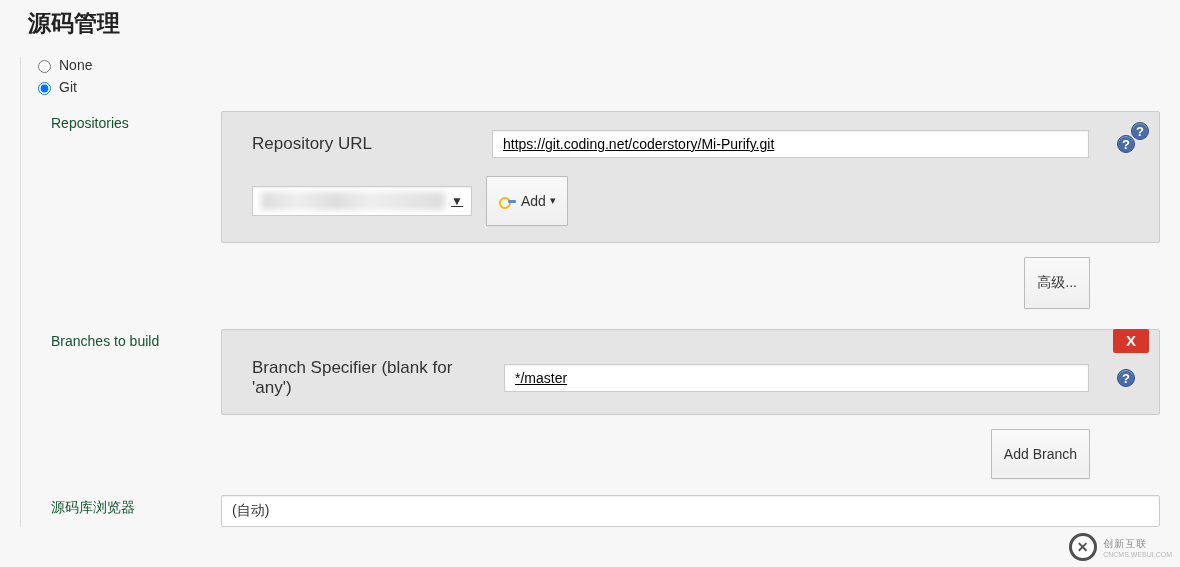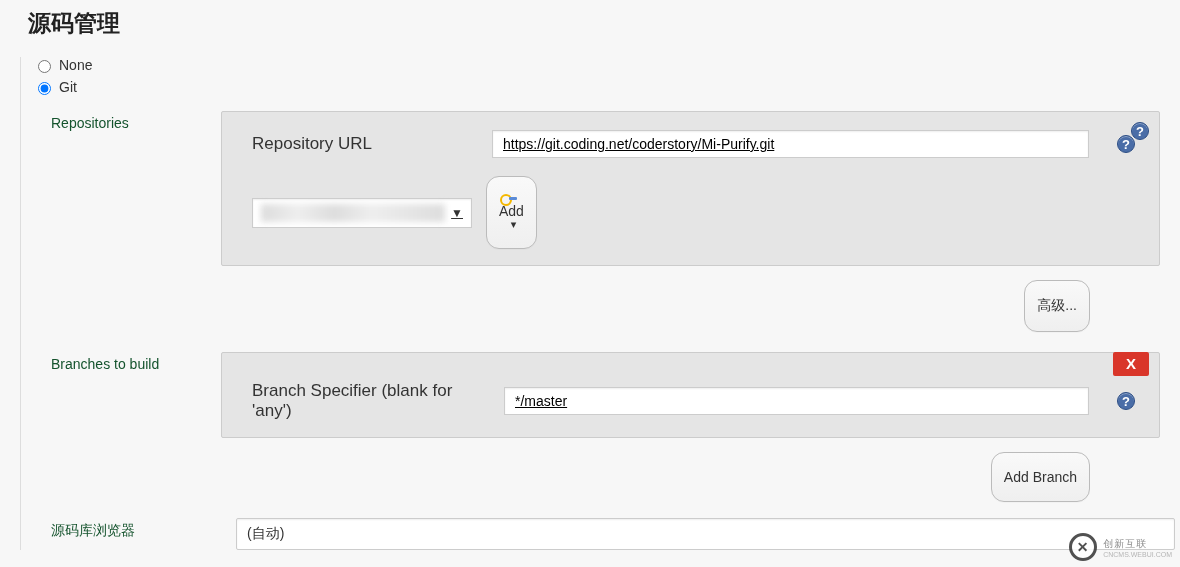--- a/index.html
+++ b/index.html
@@ -45,25 +45,24 @@
     width: 100%;
     box-shadow: inset 0 1px 2px rgba(0,0,0,0.07);
     text-decoration: underline;
   }
   .select-in-wrap { display:flex; align-items:center; width: 220px; min-width:220px; padding: 2px 8px; height:30px; position:relative; background:#fff; }
   .select-blur { filter: blur(3px); flex:1; height:18px; background: linear-gradient(90deg,#dcdcdc 0%, #eee 20%, #ddd 40%, #eee 60%, #ddd 100%);}
   .select-caret { font-size: 12px; margin-left: 6px; }
   .btn {
     display: inline-flex; align-items: center;
     background: linear-gradient(#f9f9f9,#efefef);
-    border: 1px solid #bbb; border-radius: 13px;
+    border: 1px solid #bbb; border-radius: 1px;
     padding: 16px 12px; font-size: 14px; color: #333;
     cursor: pointer; white-space: nowrap;
     box-shadow: 0 1px 0 rgba(0,0,0,0.02);
-    flex-direction: column;
   }
   .btn-row-right { display:flex; justify-content:flex-end; margin-top: 14px; padding-right: 70px; align-items: center; }
   .btn-row-right .btn { margin-left: 10px; }
   .help-icon {
     width: 18px; height: 18px; border-radius: 50%;
     background: #4a6da7; color: #fff; font-weight: 700;
     font-size: 13px; line-height:18px; text-align:center;
     border: 1px solid #2d4e85; box-shadow: inset 0 1px 0 rgba(255,255,255,0.4);
     display:inline-block; cursor:pointer;
   }
@@ -85,21 +84,21 @@
     border:2px solid #f5b800; border-radius:50%;
   }
   .key-icon::after{
     content:""; position:absolute; left:9px; top:4px; width:8px; height:3px;
     background:#5b8bd6; border-radius:1px;
   }
   .addbtn-caret { margin-left:4px; font-size:11px; display:inline-block; transform: translateY(-1px);}
   .auto-select {
     border: 1px solid #ccc; background: #fff; border-radius: 2px;
     padding: 6px 10px; width: 100%; box-shadow: inset 0 1px 2px rgba(0,0,0,0.07);
-    display:flex; align-items:center; justify-content:space-between;margin-left:15px;
+    display:flex; align-items:center; justify-content:space-between;
   }
   .auto-caret { font-size:11px; color:#555;}
   .watermark {
     position: fixed; right: 8px; bottom: 6px;
     display:flex; align-items:center; gap:6px; opacity:0.85;
     font-size:10px; color:#777; letter-spacing:1px;
   }
   .wm-circle { width:28px; height:28px; border-radius:50%; background:#fff; border:3px solid #333; display:flex; align-items:center; justify-content:center; font-weight:900; font-size:14px; color:#333;}
   .wm-text small{ display:block; font-size:7px; letter-spacing:0; color:#aaa;}
 </style>

